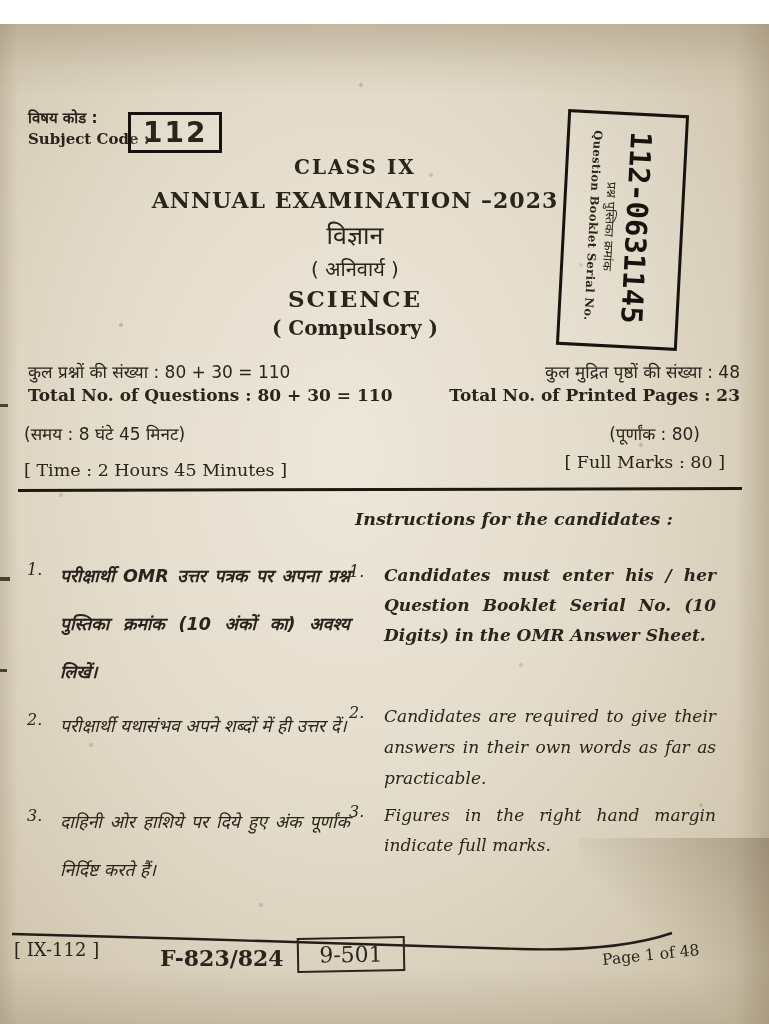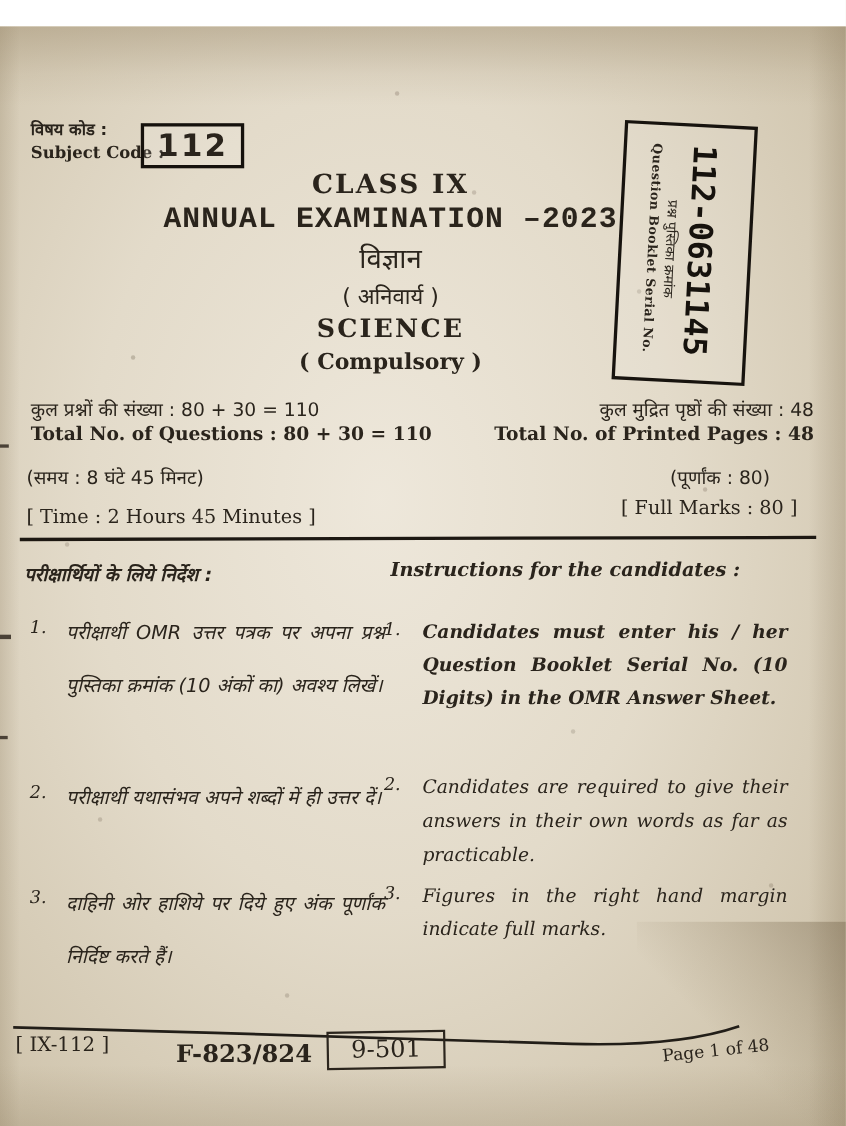--- a/index.html
+++ b/index.html
@@ -33,22 +33,22 @@
   
   .subject-block{position:absolute;left:28px;top:84px;}
   .subject-hi{font-family:"DejaVu Sans",sans-serif;font-weight:700;font-size:15px;line-height:20px;}
   .subject-en{font-weight:700;font-size:15px;line-height:22px;}
   .code-box{position:absolute;left:128px;top:88px;border:3px solid #15110c;
     padding:1px 12px;font-family:"DejaVu Sans",sans-serif;font-weight:700;font-size:28px;
     letter-spacing:2px;background:rgba(255,255,255,.12);}
 
   
   .title-block{position:absolute;left:105px;top:128px;width:500px;text-align:center;}
-  .t-class{font-weight:700;font-size:24px;letter-spacing:2px;line-height:30px;}
-  .t-exam{font-weight:700;font-size:27px;letter-spacing:1px;line-height:36px;font-family:Liberation Mono, monospace;}
+  .t-class{font-weight:700;font-size:20px;letter-spacing:2px;line-height:30px;}
+  .t-exam{font-weight:700;font-size:22px;letter-spacing:1px;line-height:36px;}
   .t-sub-hi{font-family:"DejaVu Sans",sans-serif;font-size:25px;line-height:36px;}
   .t-sub-hi-note{font-family:"DejaVu Sans",sans-serif;font-size:20px;line-height:30px;}
   .t-sub-en{font-weight:700;font-size:23px;letter-spacing:2px;line-height:30px;}
   .t-sub-en-note{font-weight:700;font-size:20px;line-height:29px;}
 
   
   .serial-box{position:absolute;left:562px;top:88px;width:115px;height:230px;
     border:3px solid #17130e;transform:rotate(3deg);background:rgba(255,255,255,.1);}
   .serial-inner{position:absolute;left:-51px;top:60px;width:212px;height:104px;
     transform:rotate(90deg);display:flex;flex-direction:column;align-items:center;
@@ -66,21 +66,21 @@
 
   .divider{position:absolute;left:18px;top:464px;width:724px;height:2.5px;background:#1d1812;transform:rotate(-.15deg);}
 
   
   .instr-header-hi{position:absolute;left:22px;top:486px;font-family:"DejaVu Sans",sans-serif;
     font-weight:700;font-style:italic;font-size:17px;}
   .instr-header-en{position:absolute;left:355px;top:485px;font-weight:700;font-style:italic;font-size:17.5px;}
   .num{position:absolute;font-style:italic;font-size:16px;}
   .hi-item{position:absolute;left:60px;width:290px;text-align:justify;
     font-family:"DejaVu Sans",sans-serif;font-style:italic;font-size:17.5px;line-height:48px;}
-  .hi-item.bold{font-weight:400;}
+  .hi-item.bold{font-weight:700;}
   .en-item{position:absolute;left:384px;width:332px;text-align:justify;
     font-style:italic;font-size:17px;line-height:30px;}
   .en-item.bold{font-weight:700;}
 
   
   .footer-line{position:absolute;left:0;top:893px;}
   .f-code{position:absolute;left:14px;top:915px;font-size:18px;}
   .f-form{position:absolute;left:160px;top:921px;font-weight:700;font-size:22px;}
   .f-batch{position:absolute;left:297px;top:913px;width:104px;height:31px;border:2px solid #2b251d;
     text-align:center;font-size:22px;line-height:31px;transform:rotate(-1deg);}
@@ -120,30 +120,29 @@
     <div class="serial-inner">
       <div class="serial-number">112-0631145</div>
       <div class="serial-hi">प्रश्न पुस्तिका क्रमांक</div>
       <div class="serial-en">Question Booklet Serial No.</div>
     </div>
   </div>
 
   <div class="info hi-text" style="left:28px;top:336px;">कुल प्रश्नों की संख्या : 80 + 30 = 110</div>
   <div class="info en-bold" style="left:28px;top:361px;">Total No. of Questions : 80 + 30 = 110</div>
   <div class="info hi-text" style="right:29px;top:336px;">कुल मुद्रित पृष्ठों की संख्या : 48</div>
-  <div class="info en-bold" style="right:29px;top:361px;">Total No. of Printed Pages : 48</div>
+  <div class="info en-bold" style="right:29px;top:361px;">Total No. of Printed Pages : 23</div>
 
   <div class="info hi-text" style="left:24px;top:398px;">(समय : 8 घंटे 45 मिनट)</div>
   <div class="info en-reg" style="left:24px;top:436px;">[ Time : 2 Hours 45 Minutes ]</div>
   <div class="info hi-text" style="right:69px;top:398px;">(पूर्णांक : 80)</div>
   <div class="info en-reg" style="right:44px;top:428px;">[ Full Marks : 80 ]</div>
 
   <div class="divider"></div>
 
-  <div class="instr-header-hi">परीक्षार्थियों के लिये निर्देश :</div>
   <div class="instr-header-en">Instructions for the candidates :</div>
 
   <div class="num" style="left:27px;top:536px;">1.</div>
   <div class="hi-item bold" style="top:528px;">परीक्षार्थी OMR उत्तर पत्रक पर अपना प्रश्न पुस्तिका क्रमांक (10 अंकों का) अवश्य लिखें।</div>
 
   <div class="num" style="left:27px;top:686px;">2.</div>
   <div class="hi-item" style="top:678px;">परीक्षार्थी यथासंभव अपने शब्दों में ही उत्तर दें।</div>
 
   <div class="num" style="left:27px;top:782px;">3.</div>
   <div class="hi-item" style="top:774px;">दाहिनी ओर हाशिये पर दिये हुए अंक पूर्णांक निर्दिष्ट करते हैं।</div>

